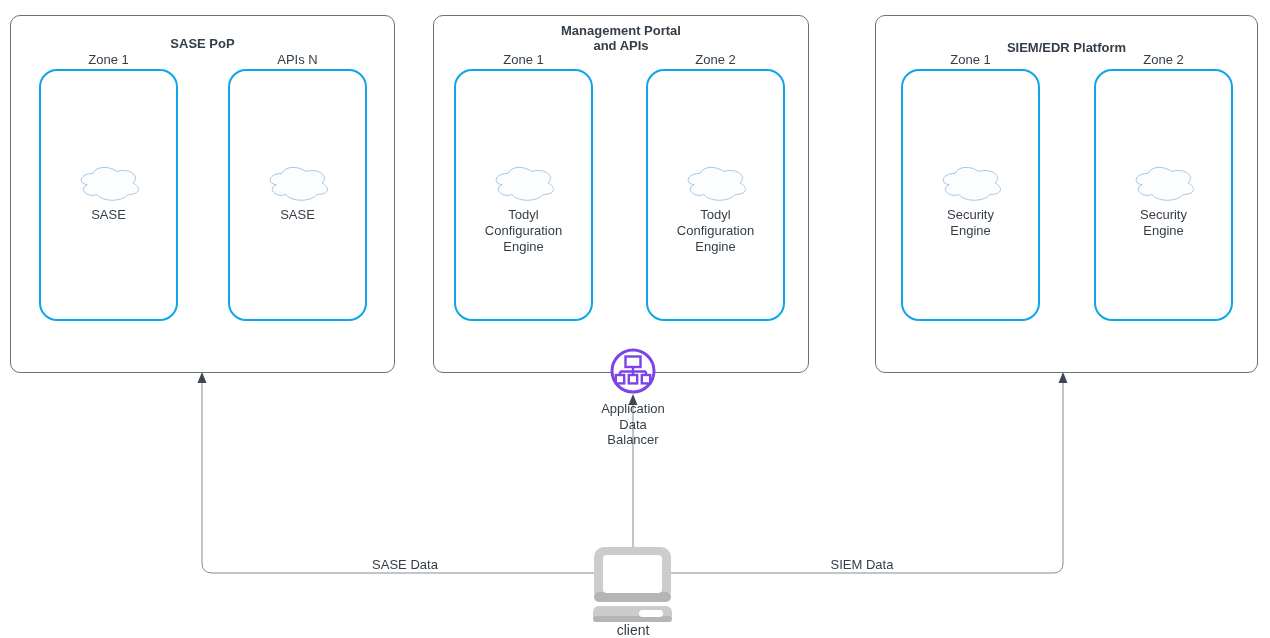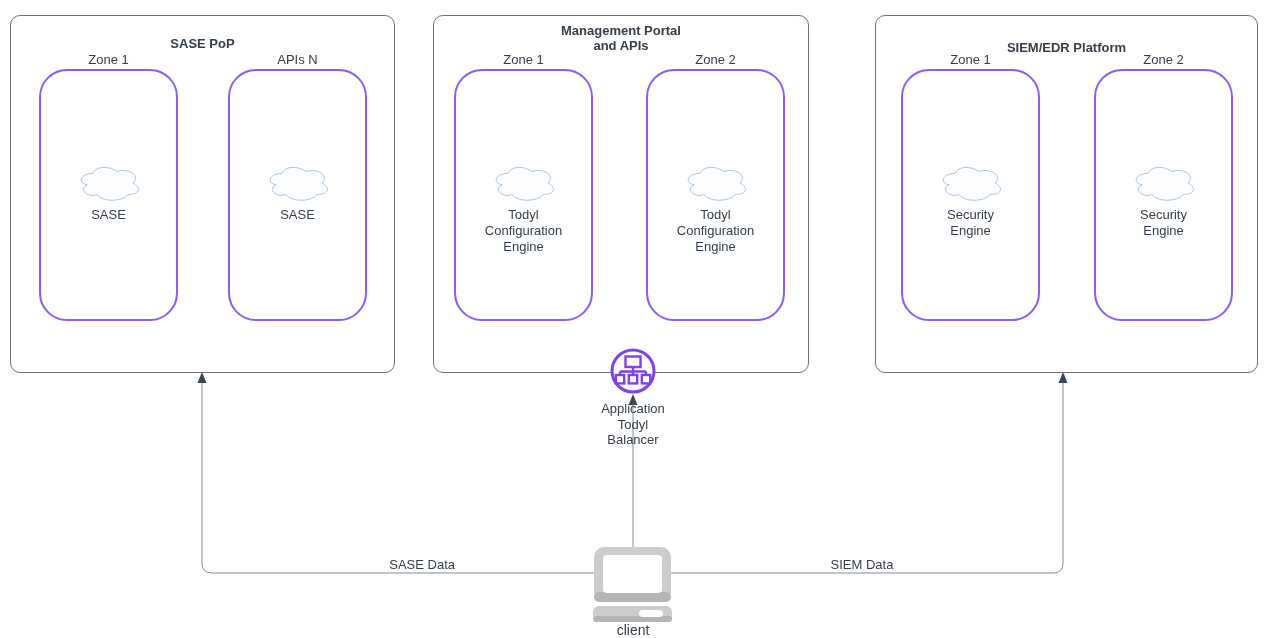--- a/index.html
+++ b/index.html
@@ -21,30 +21,30 @@
   .p1 .panel-title{top:12px;margin-top:8px;}
   .p2 .panel-title{top:7px;}
   .p3 .panel-title{top:24px;}
   .zone{position:absolute;top:36px;width:139px;}
   .p1 .za{left:28px;}  .p1 .zb{left:217px;}
   .p2 .za{left:20px;}  .p2 .zb{left:212px;}
   .p3 .za{left:25px;}  .p3 .zb{left:218px;}
   .zone-label{text-align:center;font-size:13px;height:15px;line-height:15px;}
   .zone-box{
     position:relative;margin-top:2px;height:248px;background:#ffffff;
-    border:2px solid #8b5cf6;border-radius:28px;
+    border:2px solid #0ea5e9;border-radius:18px;
   }
   .cloud{position:absolute;top:92px;left:50%;transform:translateX(-50%);}
   .node-label{
     position:absolute;top:136px;left:0;width:100%;text-align:center;
     font-size:13px;line-height:16px;white-space:pre-line;
   }
   .edges{position:absolute;left:0;top:0;width:1270px;height:638px;pointer-events:none;}
   .edge-label{position:absolute;font-size:13px;line-height:15px;}
-  #lbl-sase{left:355px;top:557px;width:100px;text-align:right;}
+  #lbl-sase{left:355px;top:557px;width:100px;text-align:center;}
   #lbl-siem{left:812px;top:557px;width:100px;text-align:center;}
   .lb{position:absolute;left:609px;top:347px;width:48px;height:48px;}
   .lb-label{
     position:absolute;left:563px;top:401px;width:140px;text-align:center;
     font-size:13px;line-height:15.5px;white-space:pre-line;
   }
   .client{position:absolute;left:593px;top:546px;width:80px;height:76px;}
   .client-label{position:absolute;left:593px;top:622px;width:80px;text-align:center;font-size:14px;}
 </style>
 </head>
@@ -144,21 +144,21 @@
     <svg width="48" height="48" viewBox="0 0 48 48">
       <circle cx="24" cy="24" r="21" fill="#ffffff" stroke="#7D42E8" stroke-width="3"></circle>
       <rect x="16.5" y="9.5" width="15" height="10.5" fill="#ffffff" stroke="#7D42E8" stroke-width="2.4"></rect>
       <path d="M24,20 V24.5 M11,24.5 H37 M11,24.5 V28 M24,24.5 V28 M37,24.5 V28" fill="none" stroke="#7D42E8" stroke-width="2.4"></path>
       <rect x="6.8" y="28" width="8.4" height="8.4" fill="#ffffff" stroke="#7D42E8" stroke-width="2.4"></rect>
       <rect x="19.8" y="28" width="8.4" height="8.4" fill="#ffffff" stroke="#7D42E8" stroke-width="2.4"></rect>
       <rect x="32.8" y="28" width="8.4" height="8.4" fill="#ffffff" stroke="#7D42E8" stroke-width="2.4"></rect>
     </svg>
   </div>
   <div class="lb-label">Application
-Todyl
+Data
 Balancer</div>
 
   <div class="client">
     <svg width="80" height="76" viewBox="0 0 80 76">
       <rect x="1" y="1" width="77" height="55" rx="10" fill="#CCCCCC"></rect>
       <rect x="1" y="46" width="77" height="10" rx="5" fill="#B5B5B5"></rect>
       <rect x="10" y="9" width="59" height="38" rx="4" fill="#ffffff"></rect>
       <rect x="0" y="60" width="79" height="16" rx="6" fill="#CCCCCC"></rect>
       <rect x="0" y="70" width="79" height="6" rx="3" fill="#B5B5B5"></rect>
       <rect x="46" y="64" width="24" height="7" rx="3.5" fill="#ffffff"></rect>

